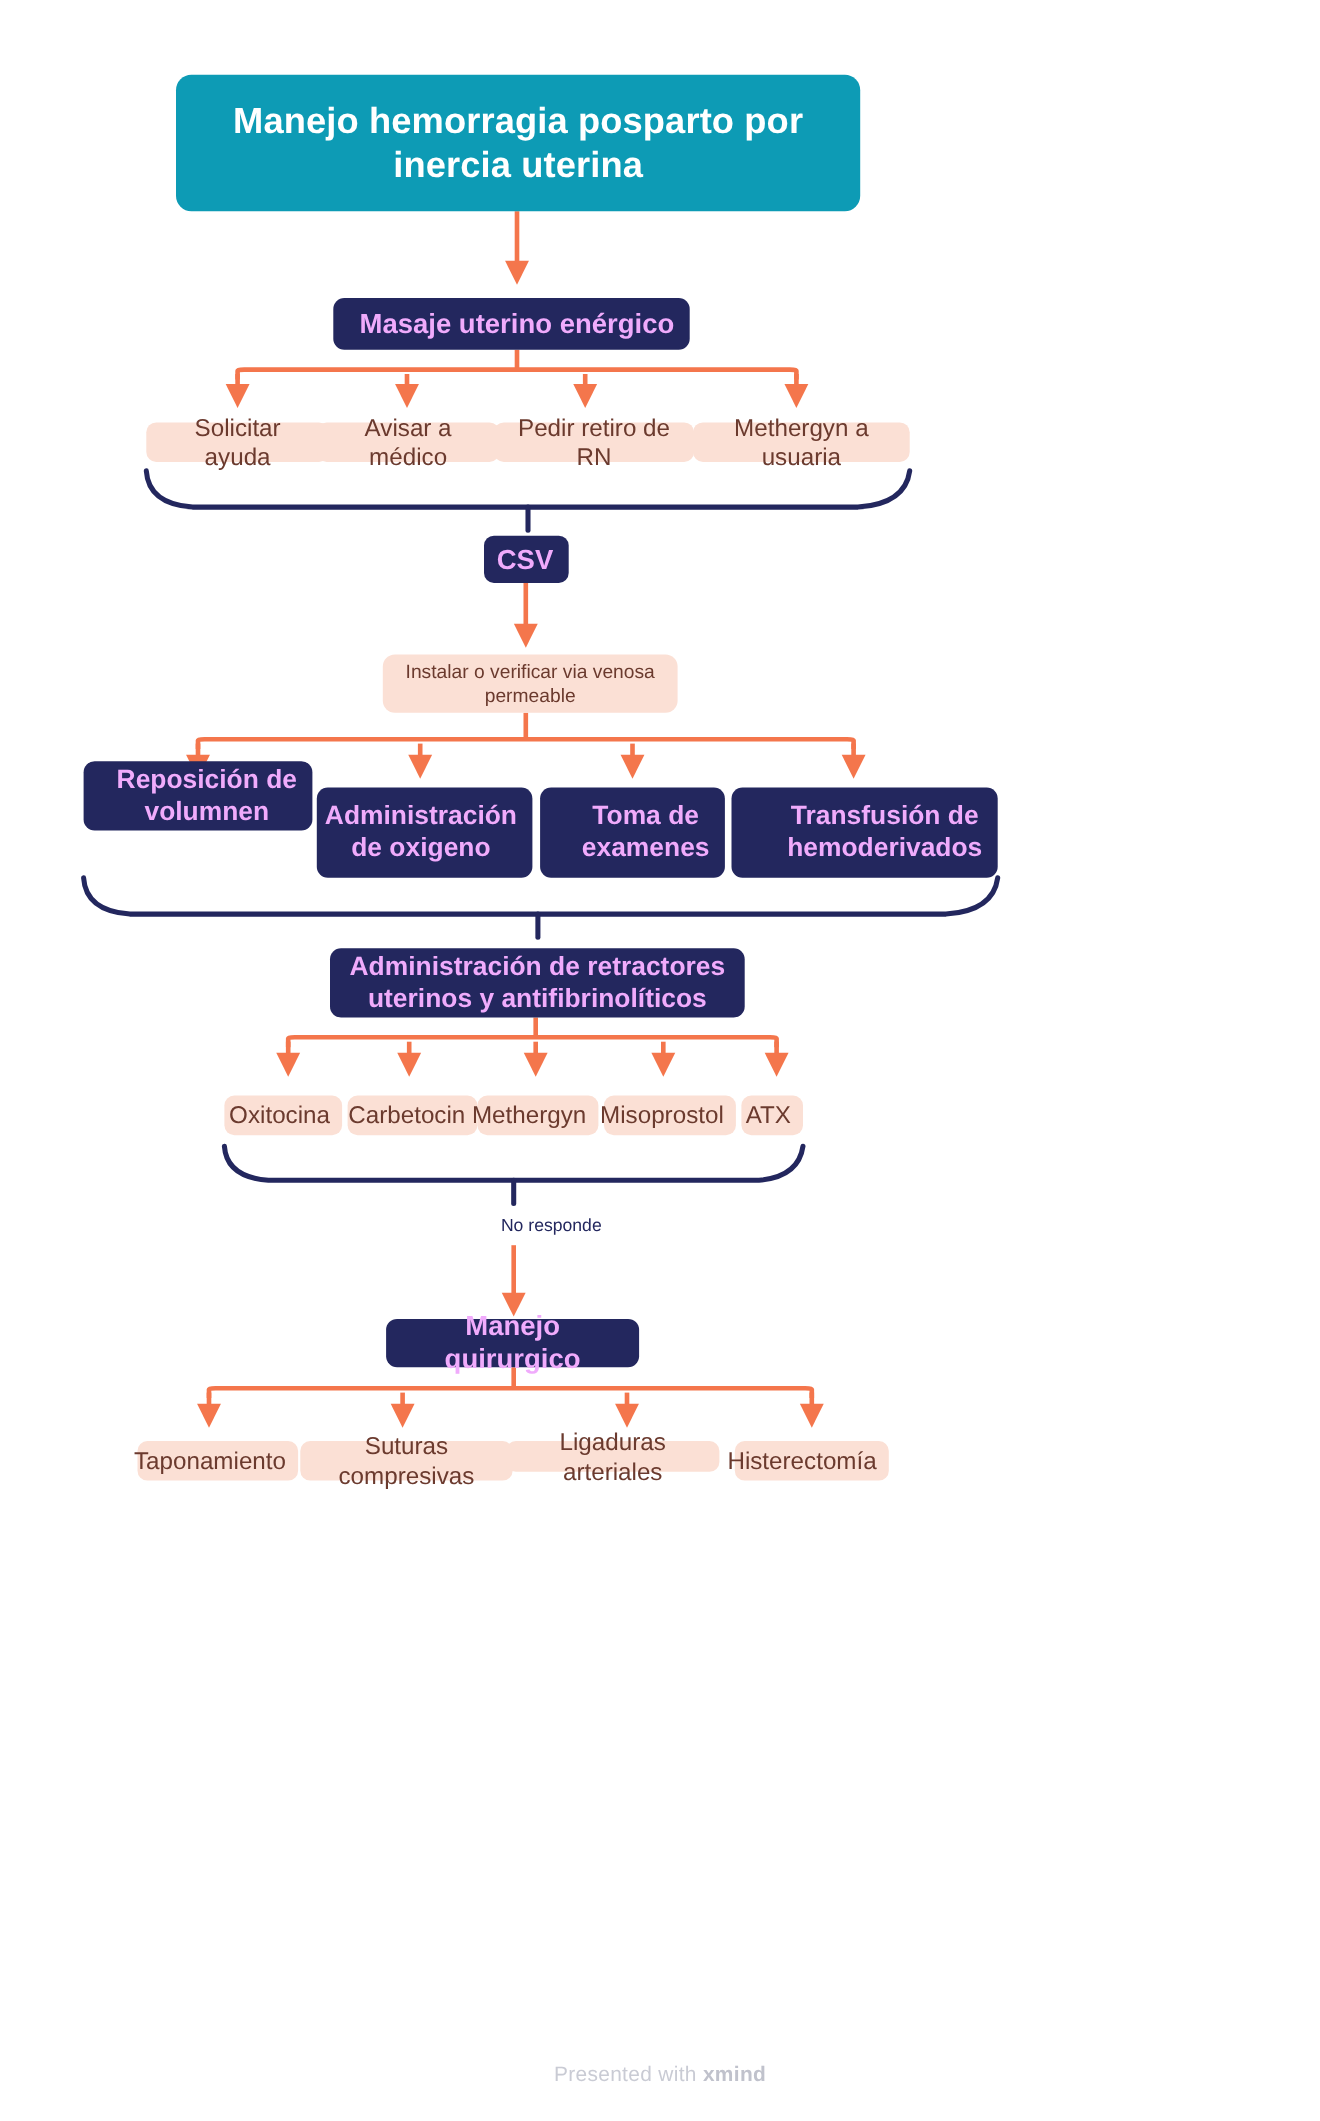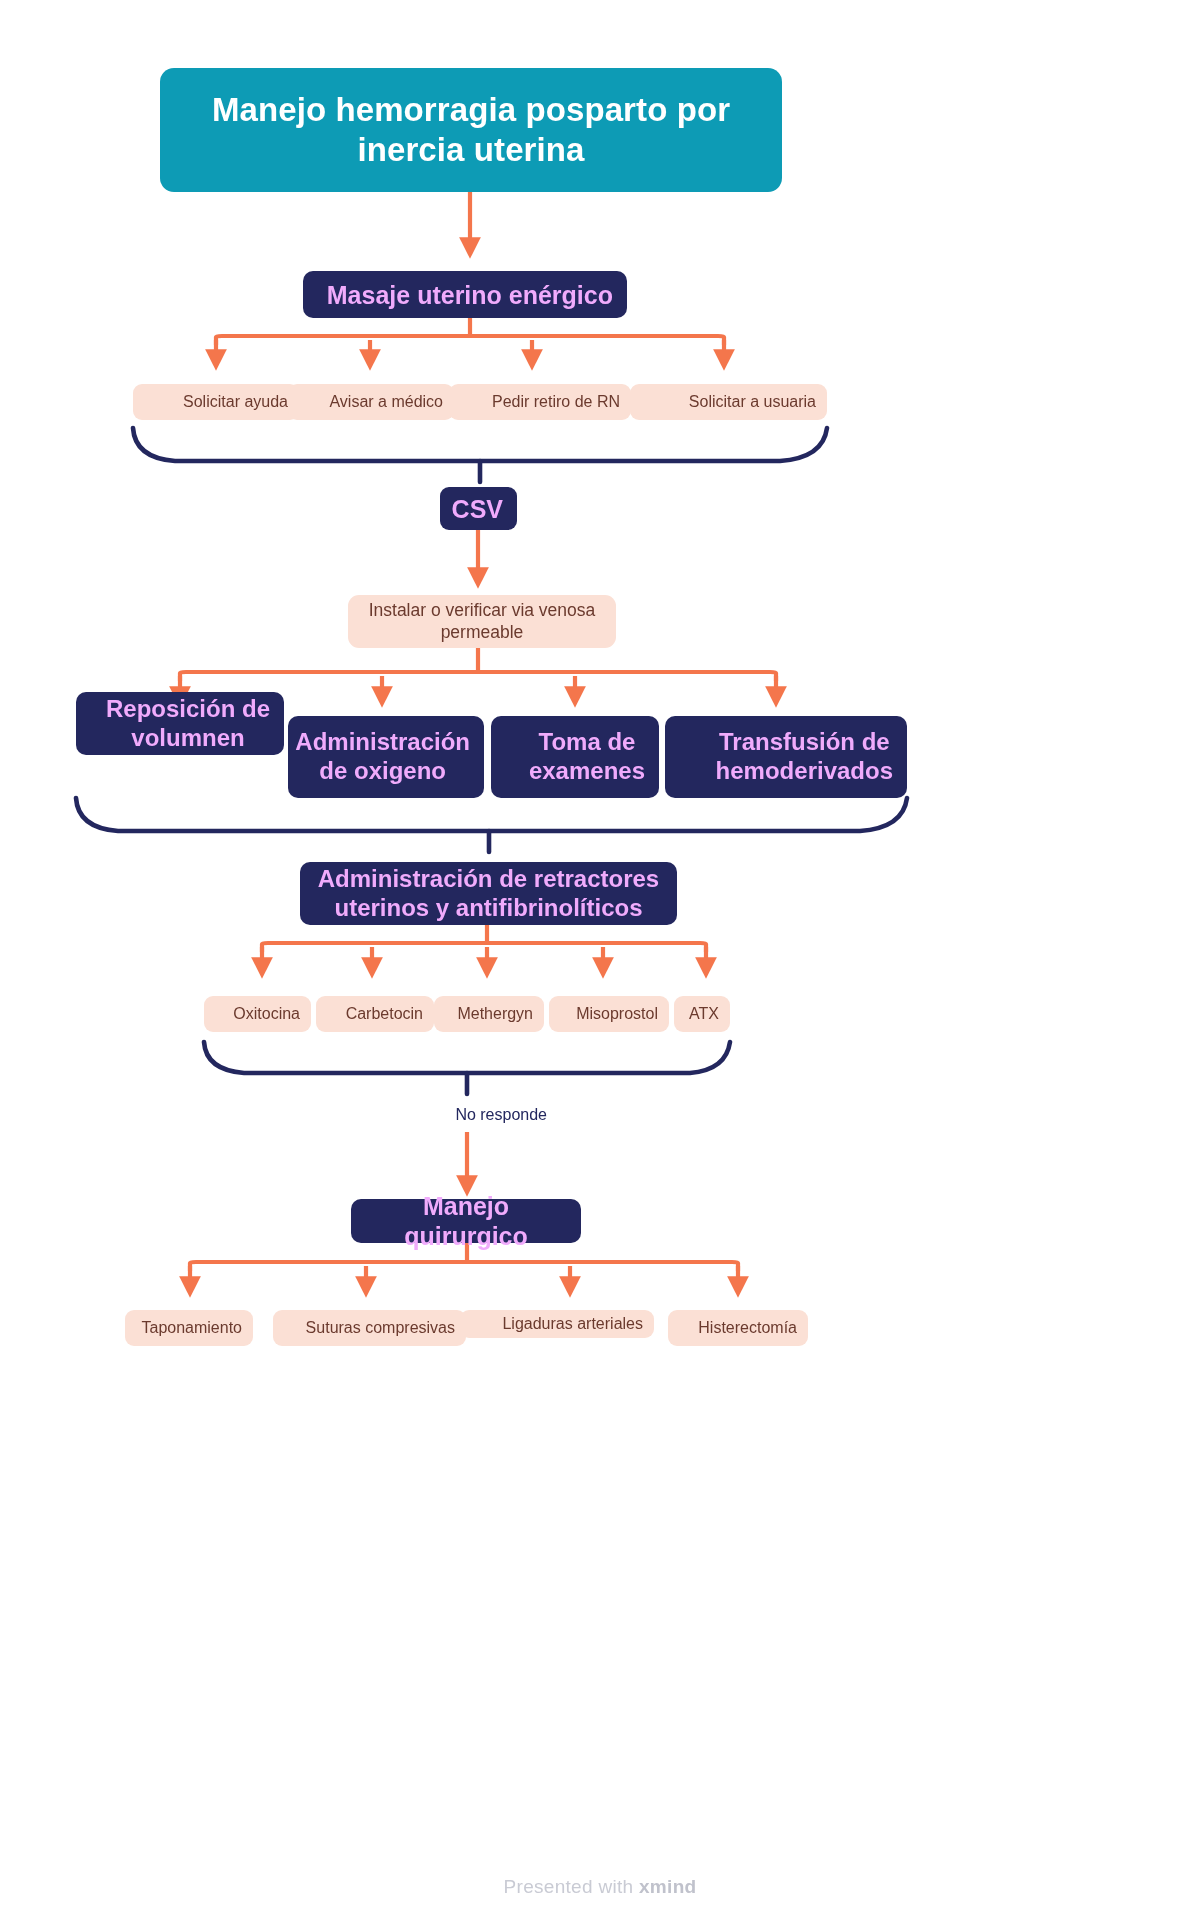--- a/index.html
+++ b/index.html
@@ -61,21 +61,21 @@
   }
   .navy-lg   { font-size: 25px; }
   .navy-md   { font-size: 24px; }
   .navy-csv  { font-size: 25px; border-radius: 9px; }
 
   
   .pill {
     background: #FBE0D5;
     color: #6B3A2E;
     border-radius: 9px;
-    font-size: 16px;
+    font-size: 22px;
     line-height: 1.25;
     font-weight: 400;
     padding: 7px 11px;
   }
   .pill-soft { border-radius: 11px; font-size: 17.5px; }
 
   
   .plain-label {
     color: #23275E;
     font-size: 16px;
@@ -170,21 +170,21 @@
   <div class="node pill" style="left:133px; top:384px; width:166px; height:36px;">
     <span>Solicitar ayuda</span>
   </div>
   <div class="node pill" style="left:288px; top:384px; width:166px; height:36px;">
     <span>Avisar a médico</span>
   </div>
   <div class="node pill" style="left:449px; top:384px; width:182px; height:36px;">
     <span>Pedir retiro de RN</span>
   </div>
   <div class="node pill" style="left:630px; top:384px; width:197px; height:36px;">
-    <span>Solicitar a usuaria</span>
+    <span>Methergyn a usuaria</span>
   </div>
 
   <div class="node navy navy-csv" style="left:440px; top:487px; width:77px; height:43px;">
     <span>CSV</span>
   </div>
 
   <div class="node pill pill-soft" style="left:348px; top:595px; width:268px; height:53px;">
     <span>Instalar o verificar via venosa permeable</span>
   </div>
 
@@ -230,21 +230,21 @@
   </div>
 
   <div class="node plain-label" style="left:387px; top:1100px; width:160px; height:30px;">
     <span>No responde</span>
   </div>
 
   <div class="node navy navy-lg" style="left:351px; top:1199px; width:230px; height:44px;">
     <span>Manejo quirurgico</span>
   </div>
 
-  <div class="node pill" style="left:125px; top:1310px; width:128px; height:36px;">
+  <div class="node pill" style="left:125px; top:1310px; width:146px; height:36px;">
     <span>Taponamiento</span>
   </div>
   <div class="node pill" style="left:273px; top:1310px; width:193px; height:36px;">
     <span>Suturas compresivas</span>
   </div>
   <div class="node pill" style="left:460px; top:1310px; width:194px; height:28px;">
     <span>Ligaduras arteriales</span>
   </div>
   <div class="node pill" style="left:668px; top:1310px; width:140px; height:36px;">
     <span>Histerectomía</span>

